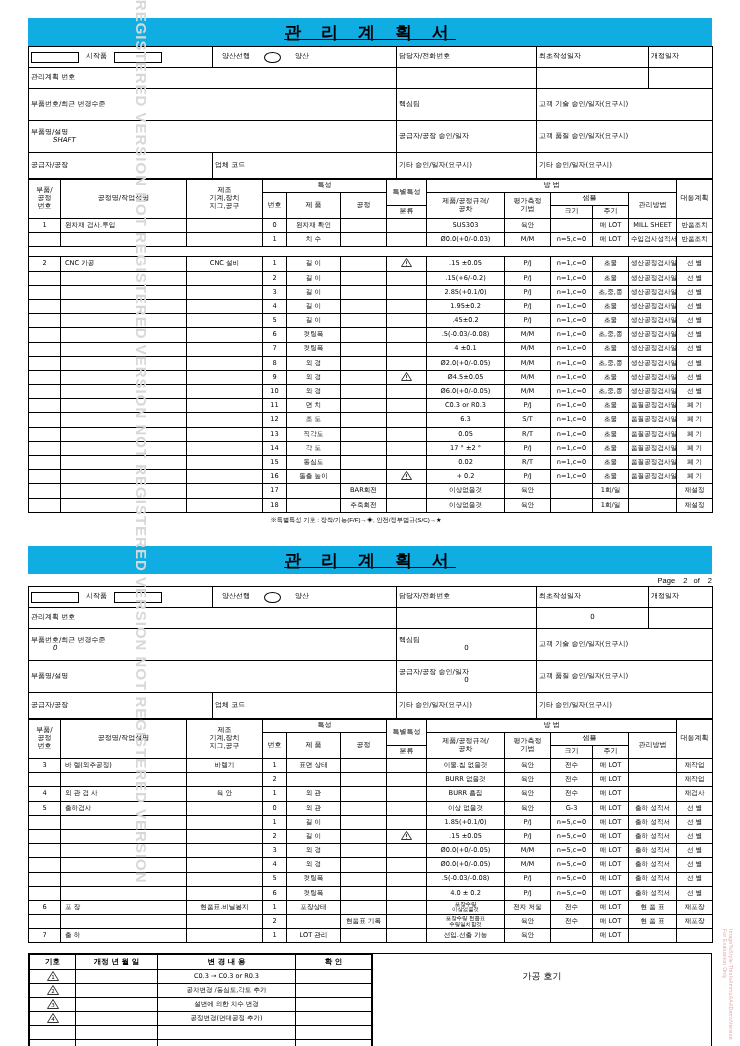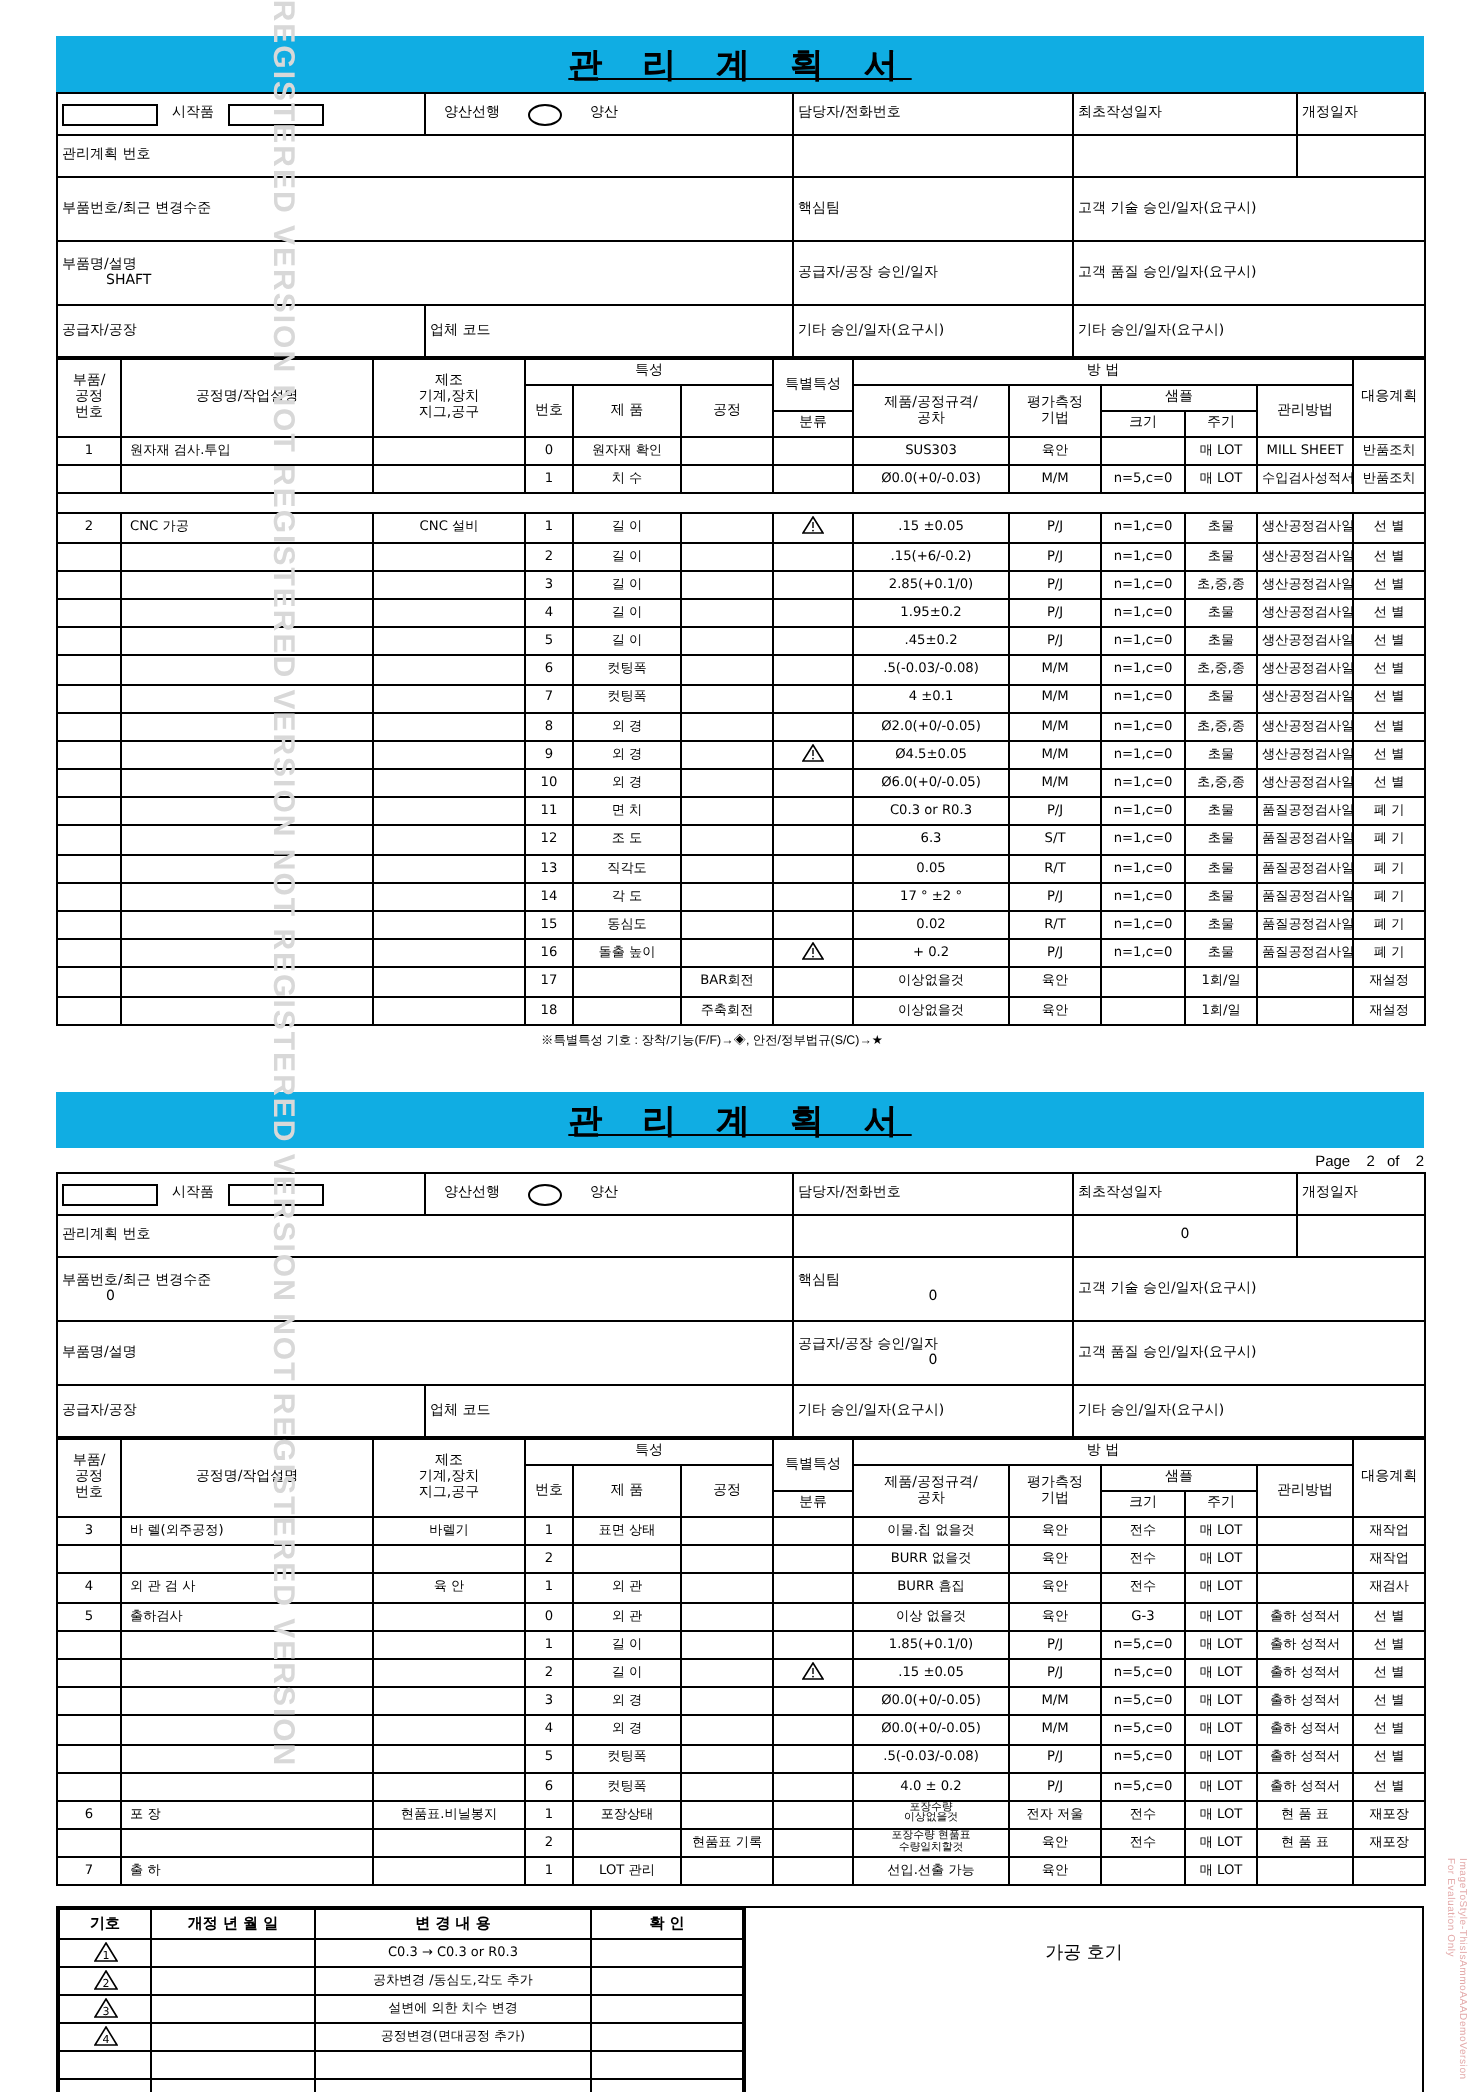--- a/index.html
+++ b/index.html
@@ -55,21 +55,21 @@
   .hdrtbl, .maintbl, .revtbl { margin:0 28px; width:684px; }
   .hdrtbl td, .maintbl td, .maintbl th, .revtbl td {
     border:1px solid #000; padding:0 2px;
     font-size:7px; vertical-align:middle; line-height:1.1;
     overflow:hidden; white-space:nowrap;
   }
   .hdrtbl { border:1.3px solid #000;padding-left:12px; }
   .hdrtbl td { height:21px; }
   .tl { text-align:left; }
   .tc { text-align:center; }
-  .sub { padding-left:22px; }
+  .sub { padding-left:22px;font-style:italic; }
   .zero { text-align:center; font-size:7px; }
 
   
   .cbrow { display:flex; align-items:center; height:19px; }
   .cbox { width:48px; height:11px; border:1px solid #000; display:inline-block; }
   .cbl { margin:0 7px; font-size:7px; }
   .circ {
     width:17px; height:11px; border:1px solid #000; border-radius:50%;
     display:inline-block; margin:0 7px;
   }

